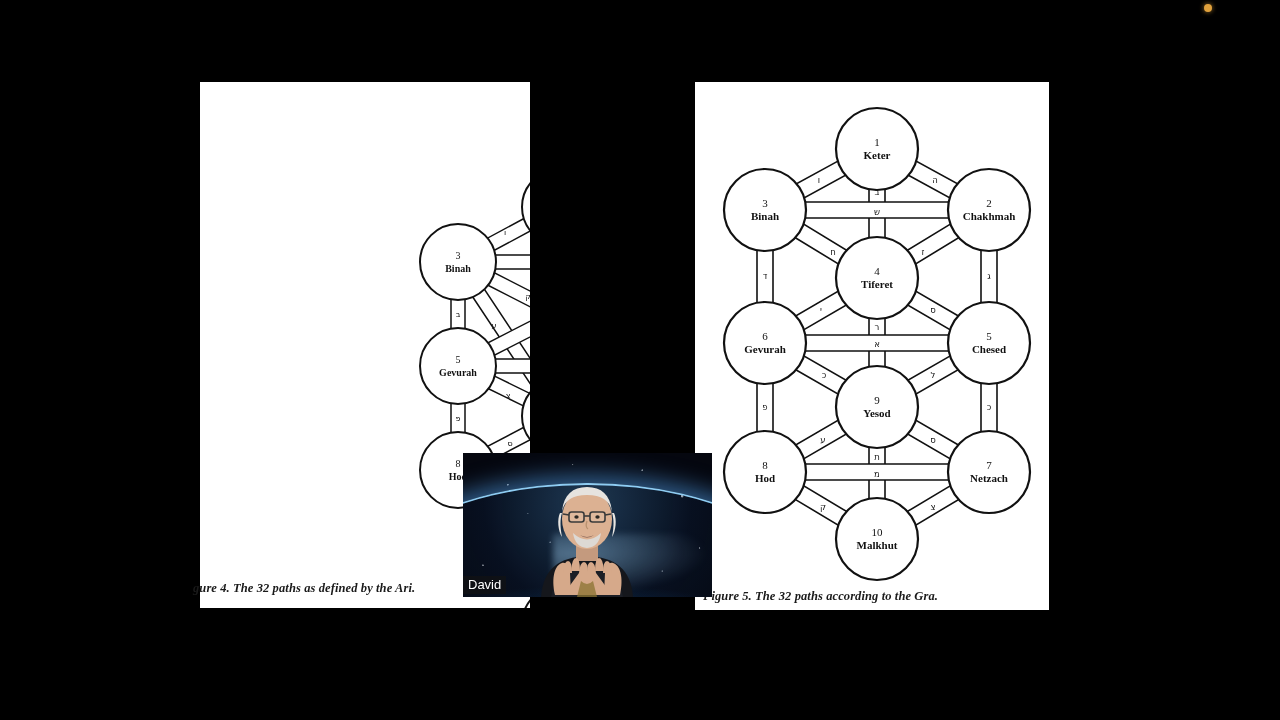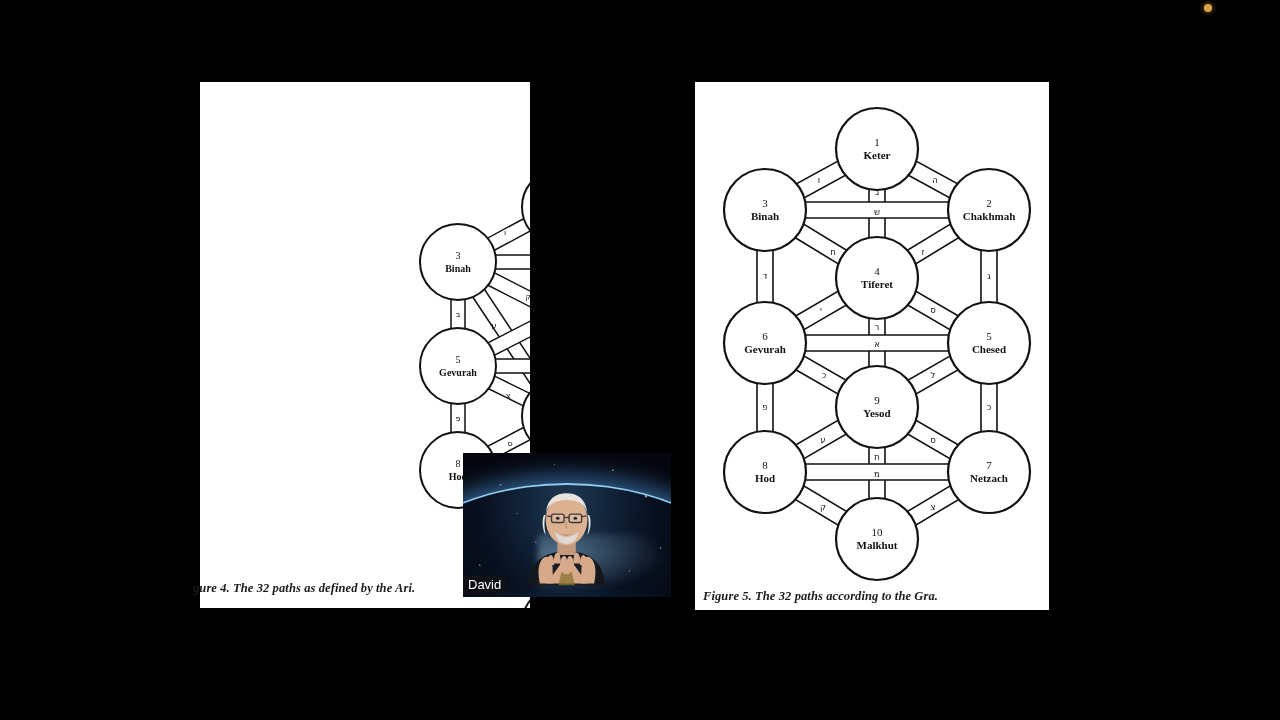--- a/index.html
+++ b/index.html
@@ -59,21 +59,21 @@
     white-space: nowrap;
   }
   #caption-left  { top: 581px; left: 193px; font-size: 12.5px; letter-spacing: .1px; }
   #caption-right { top: 589px; left: 703px; font-size: 12.5px; letter-spacing: .1px; }
 
   
   #webcam {
     position: absolute;
     left: 463px;
     top: 453px;
-    width: 208px;
+    width: 249px;
     height: 144px;
     overflow: hidden;
     background: #05070f;
   }
   #webcam .space {
     position: absolute;
     inset: 0;
     background:
       radial-gradient(circle at 18% 22%, rgba(255,255,255,.55) 0 0.6px, transparent 1.2px),
       radial-gradient(circle at 72% 12%, rgba(255,255,255,.5) 0 0.6px, transparent 1.2px),

